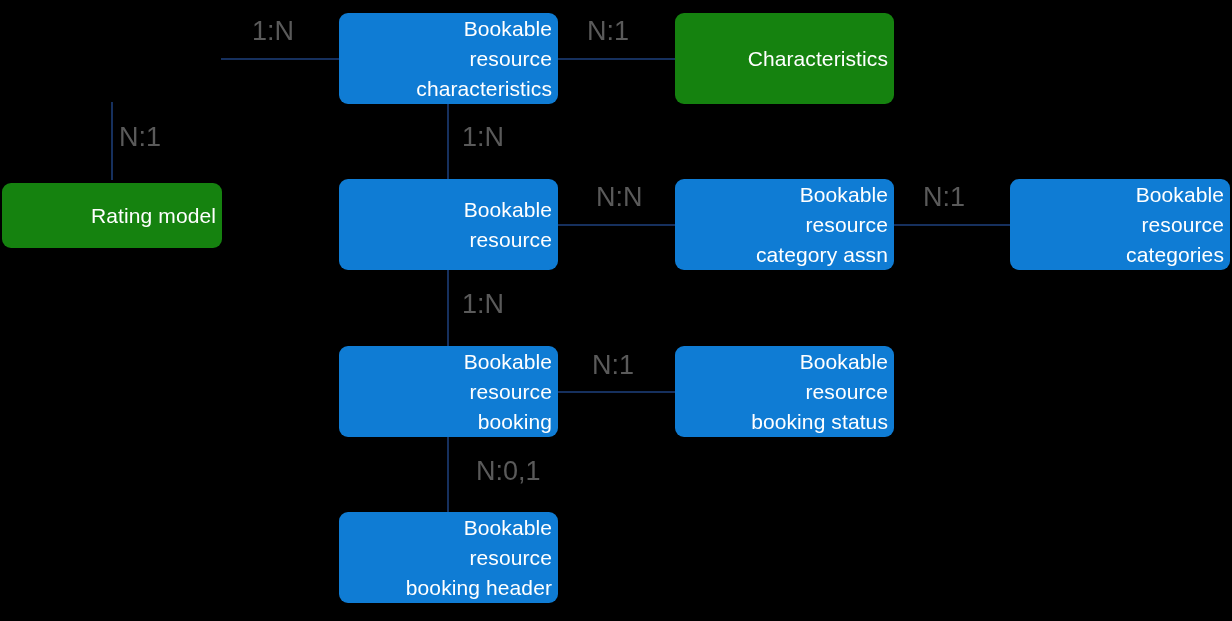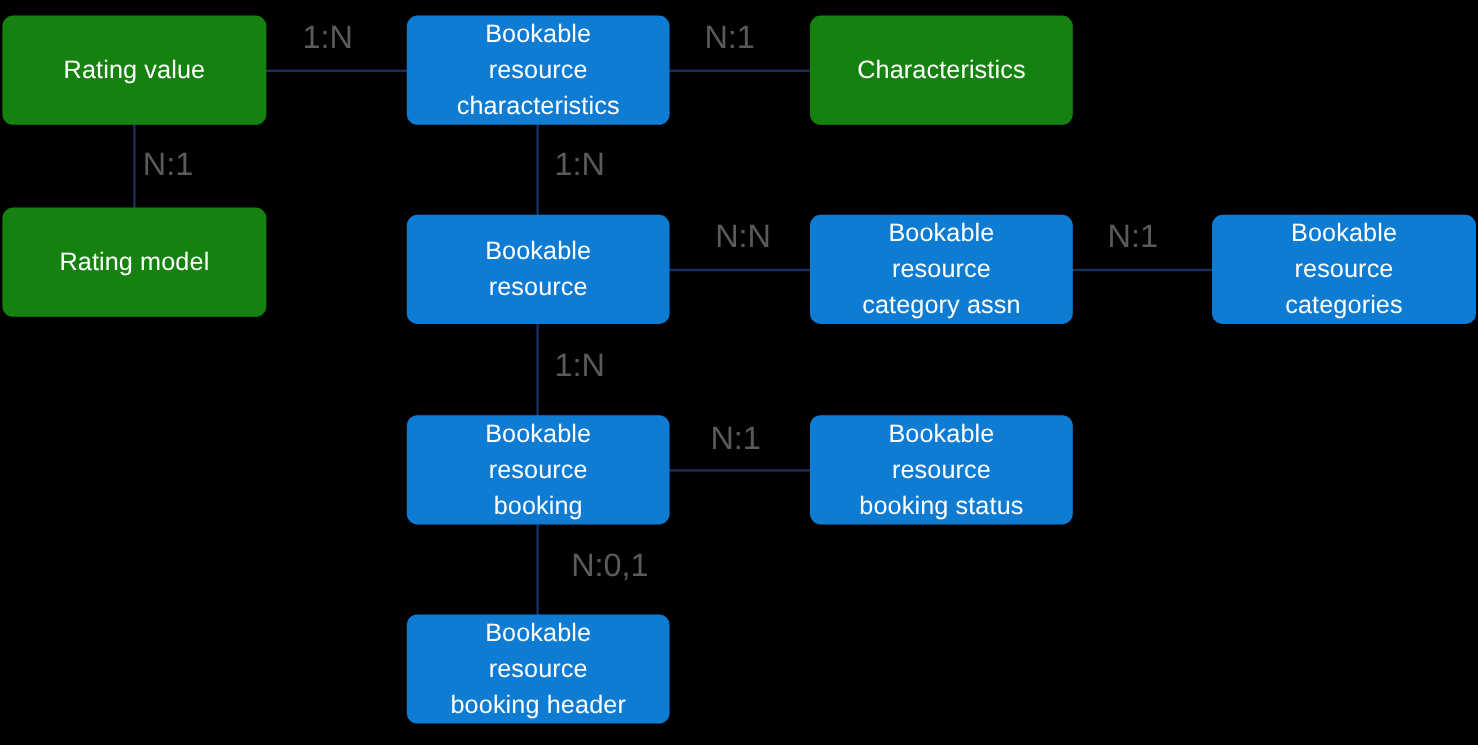--- a/index.html
+++ b/index.html
@@ -18,21 +18,21 @@
     background: #000000;
     overflow: hidden;
   }
   .entity {
     position: absolute;
     box-sizing: border-box;
     border-radius: 9px;
     display: flex;
     align-items: center;
     justify-content: center;
-    text-align: center;
+    text-align: right;
     color: #ffffff;
     font-size: 21px;
     line-height: 30px;
     font-weight: 400;
     letter-spacing: 0.1px;
     padding: 2px 6px;
     z-index: 3;
     user-select: none;
   }
   .entity.green {
@@ -94,25 +94,22 @@
   <div class="card-label" style="left:586px; top:182px;margin-left:10px;">N:N</div>
 
   <div class="card-label" style="left:923px; top:182px;">N:1</div>
 
   <div class="card-label" style="left:462px; top:289px;">1:N</div>
 
   <div class="card-label" style="left:592px; top:350px;">N:1</div>
 
   <div class="card-label" style="left:476px; top:456px;">N:0,1</div>
 
-  <div class="entity green" style="left:2px; top:13px; width:220px; height:91px;">
-    <span class="label">Rating value</span>
-  </div>
 
-  <div class="entity green" style="left:2px; top:173px; width:220px; height:91px;">
+  <div class="entity green" style="left:2px; top:183px; width:220px; height:65px;">
     <span class="label">Rating model</span>
   </div>
 
   <div class="entity green" style="left:675px; top:13px; width:219px; height:91px;">
     <span class="label">Characteristics</span>
   </div>
 
   <div class="entity blue" style="left:339px; top:13px; width:219px; height:91px;">
     <span class="label">Bookable
 resource

